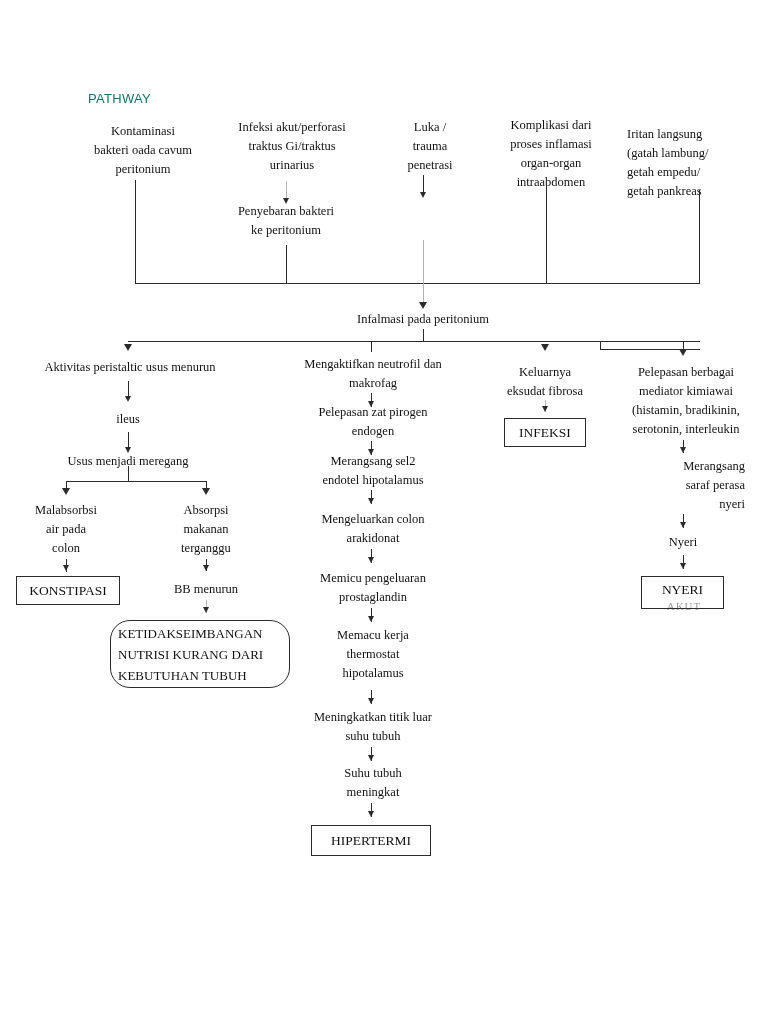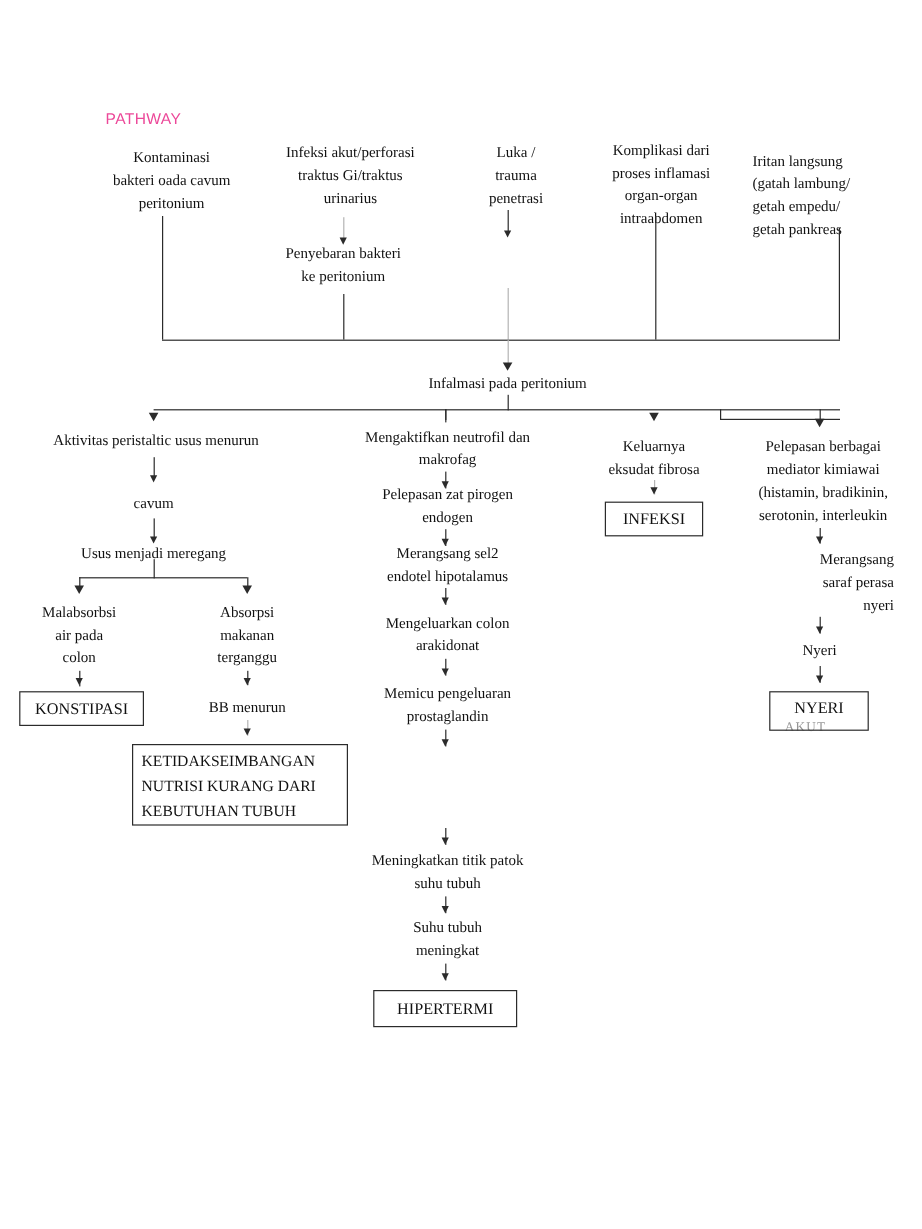--- a/index.html
+++ b/index.html
@@ -23,21 +23,21 @@
     font-size:12.5px;
     line-height:19px;
     color:#111;
     white-space:pre-line;
   }
   .title{
     position:absolute;
     font-family:"Liberation Sans", sans-serif;
     font-size:13px;
     letter-spacing:.3px;
-    color:#ec4899;
+    color:#0f766e;
   }
   .boxed{
     position:absolute;
     border:1.4px solid #2b2b2b;
     box-sizing:border-box;
     text-align:center;
     font-family:"Liberation Serif", serif;
     font-size:13.5px;
     line-height:20px;
     color:#111;
@@ -45,20 +45,21 @@
     align-items:center;
     justify-content:center;
     background:#fff;
     white-space:pre-line;
     overflow:hidden;
   }
   .boxed.left-align{
     justify-content:flex-start;
     text-align:left;
     padding-left:7px;
+    border-radius:20px;
   }
   
   .vline{
     position:absolute;
     width:0;
     border-left:1.3px solid #2b2b2b;
   }
   .vline.faint{ border-left-color:#b4b4b4; }
   .hline{
     position:absolute;
@@ -153,21 +154,21 @@
   <div class="hline" style="left:600px; top:349px; width:100px;"></div>
   <div class="vline" style="left:600px; top:341px; height:9px;"></div>
   <div class="arrow" style="left:678.5px; top:349px;"></div>
   <div class="vline" style="left:683px; top:341px; height:9px;"></div>
 
   <div class="node" style="left:32px; top:358px; width:196px;">Aktivitas peristaltic usus menurun</div>
 
   <div class="vline" style="left:128px; top:381px; height:18px;"></div>
   <div class="arrow small" style="left:124.5px; top:396px;"></div>
 
-  <div class="node" style="left:88px; top:410px; width:80px;">cavum</div>
+  <div class="node" style="left:88px; top:410px; width:80px;">ileus</div>
 
   <div class="vline" style="left:128px; top:432px; height:18px;"></div>
   <div class="arrow small" style="left:124.5px; top:447px;"></div>
 
   <div class="node" style="left:48px; top:452px; width:160px;">Usus menjadi meregang</div>
 
   <div class="vline" style="left:128px; top:466px; height:16px;"></div>
   <div class="hline" style="left:66px; top:481px; width:140px;"></div>
   <div class="vline" style="left:66px; top:481px; height:8px;"></div>
   <div class="vline" style="left:206px; top:481px; height:8px;"></div>
@@ -215,24 +216,27 @@
   <div class="node" style="left:293px; top:510px; width:160px;">Mengeluarkan colon
 arakidonat</div>
 
   <div class="vline" style="left:371px; top:549px; height:14px;"></div>
   <div class="arrow small" style="left:367.5px; top:557px;"></div>
   <div class="node" style="left:293px; top:569px; width:160px;">Memicu pengeluaran
 prostaglandin</div>
 
   <div class="vline" style="left:371px; top:608px; height:14px;"></div>
   <div class="arrow small" style="left:367.5px; top:616px;"></div>
+  <div class="node" style="left:303px; top:626px; width:140px;">Memacu kerja
+thermostat
+hipotalamus</div>
 
   <div class="vline" style="left:371px; top:690px; height:14px;"></div>
   <div class="arrow small" style="left:367.5px; top:698px;"></div>
-  <div class="node" style="left:285px; top:708px; width:176px;">Meningkatkan titik patok
+  <div class="node" style="left:285px; top:708px; width:176px;">Meningkatkan titik luar
 suhu tubuh</div>
 
   <div class="vline" style="left:371px; top:747px; height:14px;"></div>
   <div class="arrow small" style="left:367.5px; top:755px;"></div>
   <div class="node" style="left:303px; top:764px; width:140px;">Suhu tubuh
 meningkat</div>
 
   <div class="vline" style="left:371px; top:803px; height:14px;"></div>
   <div class="arrow small" style="left:367.5px; top:811px;"></div>
   <div class="boxed" style="left:311px; top:825px; width:120px; height:31px;">HIPERTERMI</div>
@@ -256,15 +260,15 @@
 nyeri</div>
 
   <div class="vline" style="left:683px; top:514px; height:14px;"></div>
   <div class="arrow small" style="left:679.5px; top:522px;"></div>
   <div class="node" style="left:643px; top:533px; width:80px;">Nyeri</div>
 
   <div class="vline" style="left:683px; top:555px; height:14px;"></div>
   <div class="arrow small" style="left:679.5px; top:563px;"></div>
 
   <div class="boxed" style="left:641px; top:576px; width:83px; height:33px; align-items:flex-start; padding-top:3px;">NYERI</div>
-  <div class="clip-text" style="left:654px; top:600px; width:60px; text-align:left; font-size:11px;">AKUT</div>
+  <div class="clip-text" style="left:654px; top:600px; width:60px; text-align:center; font-size:11px;">AKUT</div>
 
 </div>
 
 </body></html>

